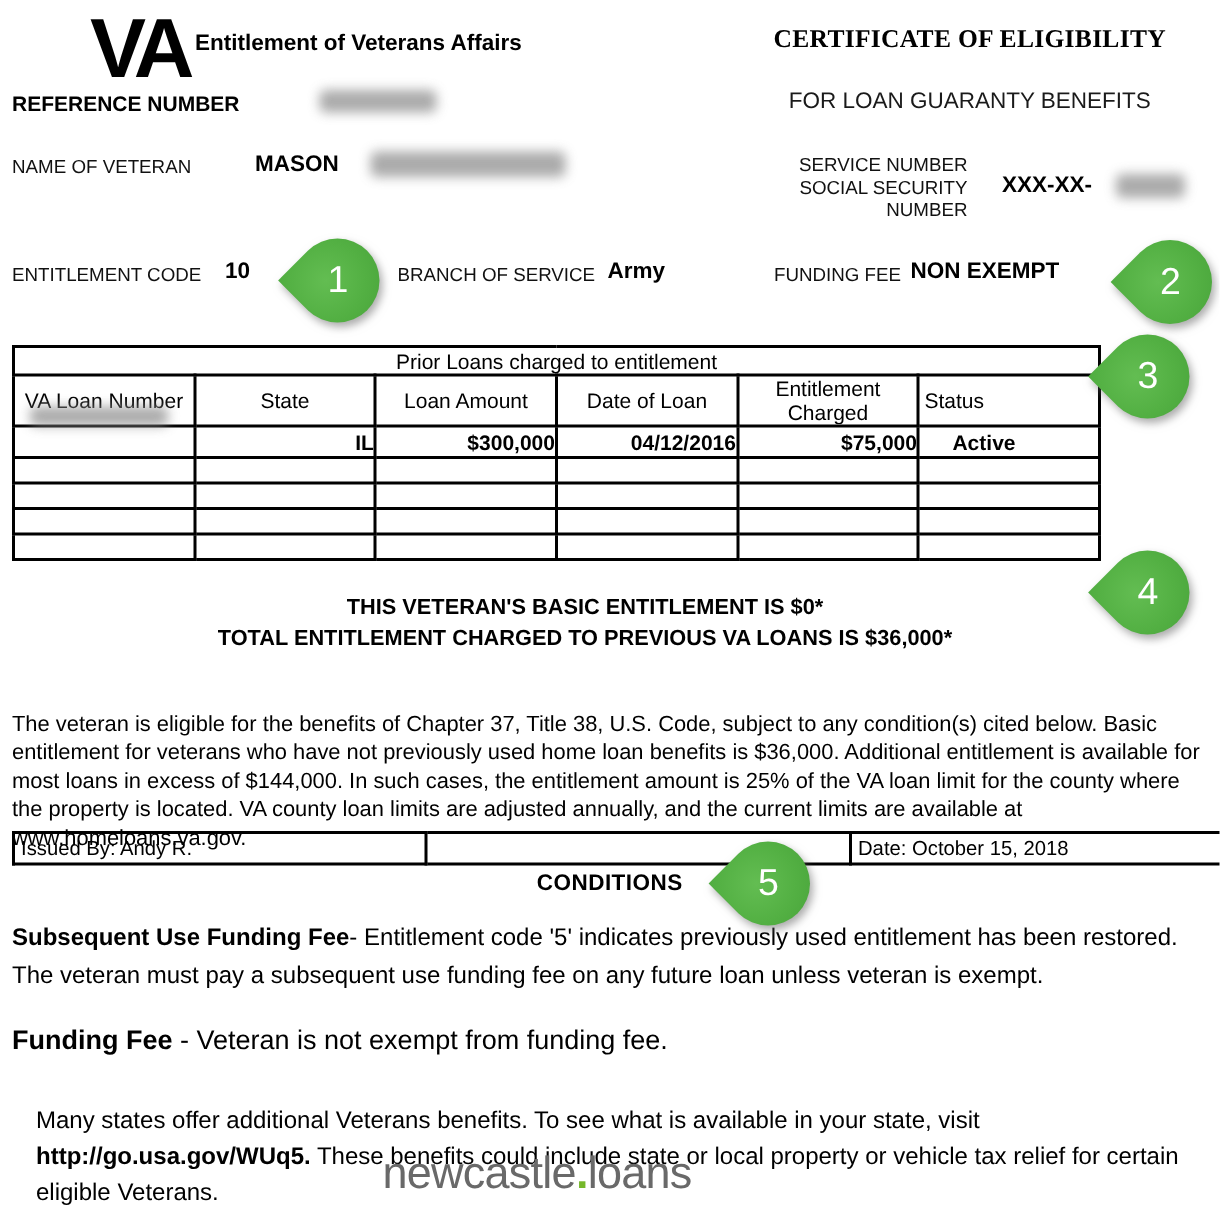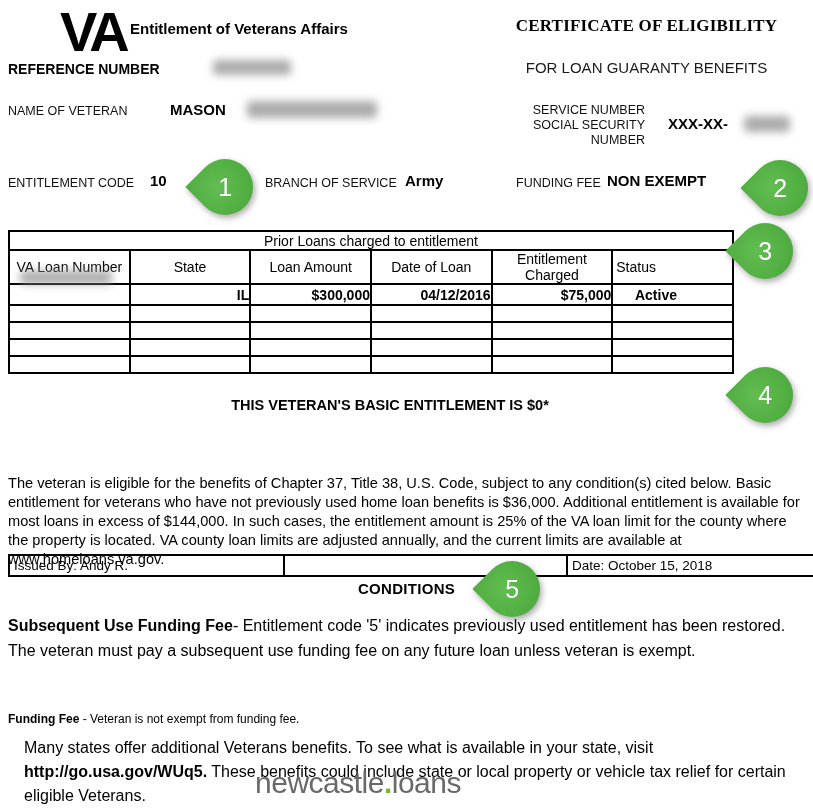--- a/index.html
+++ b/index.html
@@ -47,21 +47,21 @@
   
   .summary{left:0;top:383px;width:780px;text-align:center;font-weight:bold;font-size:14.5px;line-height:21px;margin-top:12px;}
   
   .elig{left:8px;top:446px;width:800px;font-size:14.6px;line-height:19px;margin-top:28px;}
   
   table.issued{position:absolute;left:8px;top:554px;width:797px;border-collapse:collapse;table-layout:fixed;}
   table.issued td{border:2px solid #000;font-size:13.5px;height:19px;padding:0 7px 0 4px;}
   
   .cond-head{left:0;top:580px;width:813px;text-align:center;font-weight:bold;font-size:15px;letter-spacing:.3px;}
   .cond1{left:8px;top:613px;width:800px;font-size:16px;line-height:25px;}
-  .cond2{left:8px;top:707px;width:800px;font-size:12px;line-height:25px;}
+  .cond2{left:8px;top:681px;width:800px;font-size:18px;line-height:25px;}
   .states{left:8px;top:720px;width:775px;font-size:16px;line-height:24px;}
   .cond1 b,.cond2 b,.states b{font-weight:bold;}
   
   .callout{position:absolute;width:56px;height:56px;z-index:5;filter:drop-shadow(2px 3px 3px rgba(100,100,100,.55));}
   .callout .pin{width:100%;height:100%;background:#55b246;border-radius:0 50% 50% 50%;
     transform:rotate(-45deg);display:flex;align-items:center;justify-content:center;
     background:radial-gradient(circle at 40% 40%, #63bd52 0%, #53b043 55%, #48a33a 100%);}
   .callout .num{transform:rotate(45deg);color:#fff;font-size:25px;line-height:1;}
   .co1{left:197px;top:159px;} .co2{left:752px;top:160px;} .co3{left:737px;top:223px;}
   .co4{left:737px;top:367px;} .co5{left:484px;top:561px;}
@@ -149,20 +149,21 @@
         <td></td>
         <td></td>
         <td></td>
       </tr>
 </tbody>
   </table>
 <div class="blur blur-loan"></div>
 
 <div class="abs summary">
   <div>THIS VETERAN'S BASIC ENTITLEMENT IS $0*</div>
+  <div>TOTAL ENTITLEMENT CHARGED TO PREVIOUS VA LOANS IS $36,000*</div>
 </div>
 
 <div class="abs elig">The veteran is eligible for the benefits of Chapter 37, Title 38, U.S. Code, subject to any condition(s) cited below. Basic entitlement for veterans who have not previously used home loan benefits is $36,000. Additional entitlement is available for most loans in excess of $144,000. In such cases, the entitlement amount is 25% of the VA loan limit for the county where the property is located. VA county loan limits are adjusted annually, and the current limits are available at www.homeloans.va.gov.</div>
 
 <table class="issued">
   <tbody>
       <tr>
     <td style="width:262px;">Issued By: Andy R.</td>
     <td style="width:270px;"></td>
     <td style="width:265px;">Date: October 15, 2018</td>

